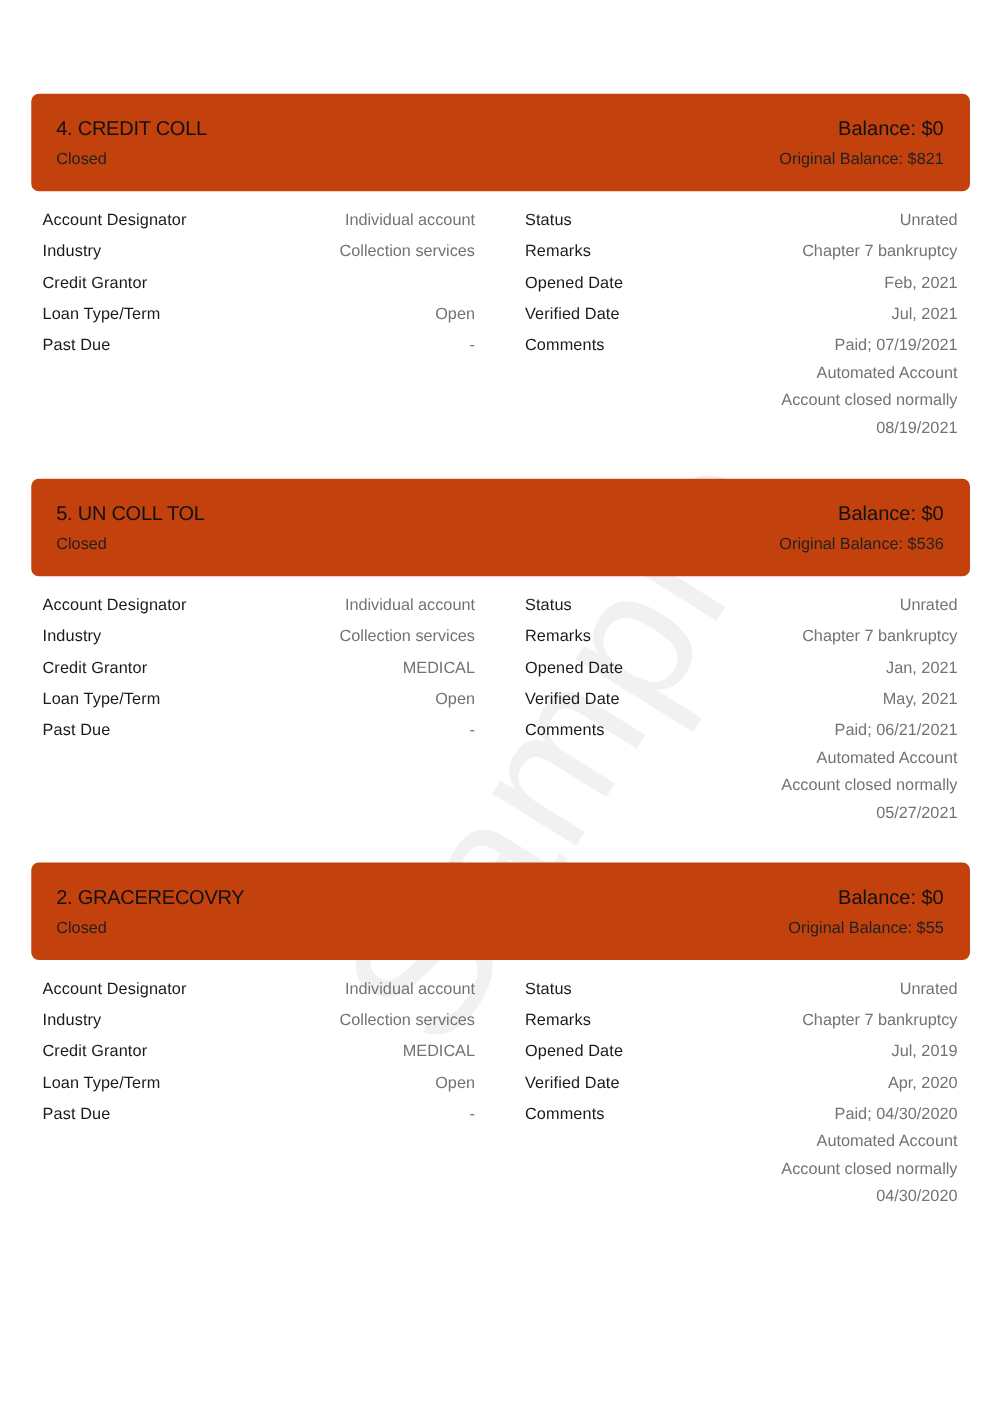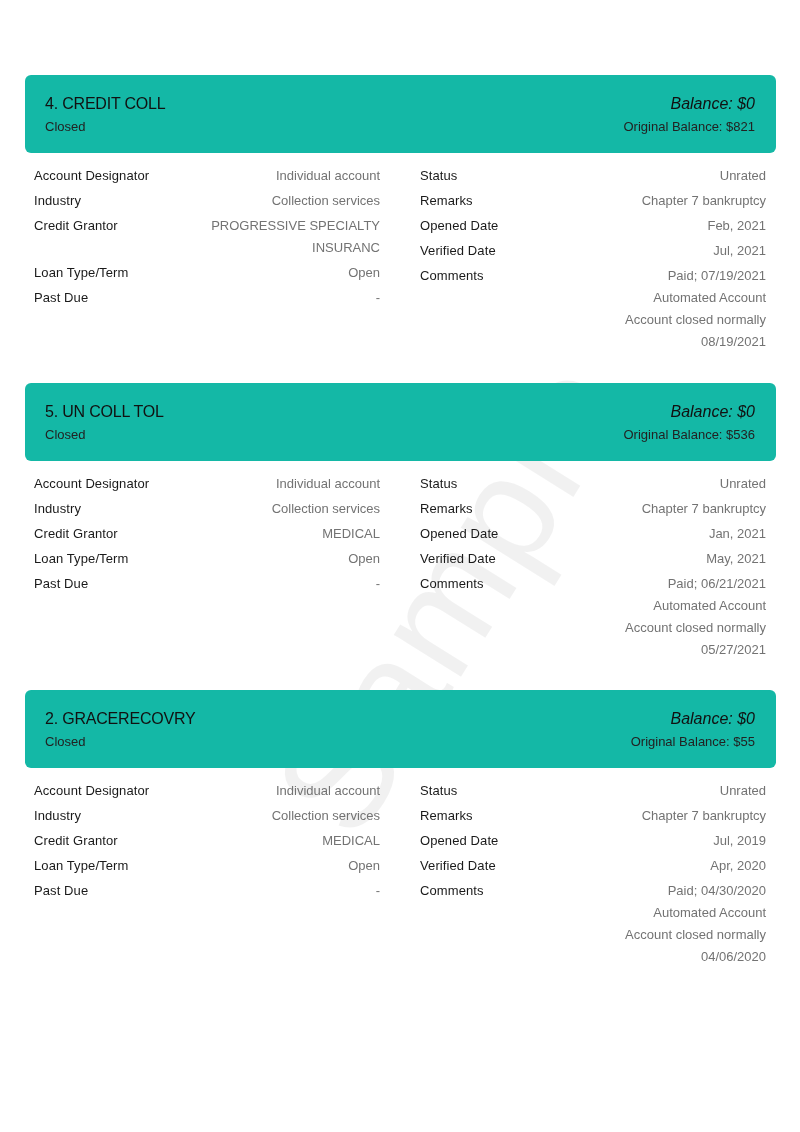--- a/index.html
+++ b/index.html
@@ -4,31 +4,31 @@
   <style>
     html, body { margin: 0; padding: 0; background: #ffffff; }
     body {
       width: 800px; height: 1132px; position: relative; overflow: hidden;
       font-family: "Liberation Sans", "DejaVu Sans", sans-serif;
       color: #1a1a1a;
     }
     .page { position: absolute; left: 0; top: 0; width: 800px; height: 1132px; }
     .account { position: absolute; left: 25px; width: 751px; }
     .acct-header {
-      position: relative; height: 78px; background: #14b8a6; border-radius: 6px;
+      position: relative; height: 78px; background: #c2410c; border-radius: 6px;
     }
     .acct-title {
       position: absolute; left: 20px; top: 20px; font-size: 16px; font-weight: 500;
       color: #111; letter-spacing: -0.2px;
     }
     .acct-status {
       position: absolute; left: 20px; top: 44px; font-size: 13px; color: #222;
     }
     .acct-balance {
-      position: absolute; right: 21px; top: 20px; font-size: 16px; font-weight: 500; color: #111; font-style: italic;
+      position: absolute; right: 21px; top: 20px; font-size: 16px; font-weight: 500; color: #111;
     }
     .acct-orig {
       position: absolute; right: 21px; top: 44px; font-size: 13px; color: #222;
     }
     .acct-body { position: relative; height: 210px; }
     .col { position: absolute; top: 12px; }
     .col-left { left: 9px; width: 346px; }
     .col-right { left: 395px; width: 346px; }
     .row { display: flex; justify-content: space-between; align-items: flex-start; margin-bottom: 3px; }
     .lbl { font-size: 13px; font-weight: 400; color: #1a1a1a; line-height: 22px; white-space: nowrap; letter-spacing: 0.1px; }
@@ -59,24 +59,20 @@
         <div class="row">
           <span class="lbl">Account Designator</span>
           <span class="val">Individual account</span>
         </div>
         <div class="row">
           <span class="lbl">Industry</span>
           <span class="val">Collection services</span>
         </div>
         <div class="row">
           <span class="lbl">Credit Grantor</span>
-          <span class="val">
-            <span class="line">PROGRESSIVE SPECIALTY</span>
-            <span class="line">INSURANC</span>
-          </span>
         </div>
         <div class="row">
           <span class="lbl">Loan Type/Term</span>
           <span class="val">Open</span>
         </div>
         <div class="row">
           <span class="lbl">Past Due</span>
           <span class="val">-</span>
         </div>
       </div>
@@ -216,20 +212,20 @@
         <div class="row">
           <span class="lbl">Verified Date</span>
           <span class="val">Apr, 2020</span>
         </div>
         <div class="row">
           <span class="lbl">Comments</span>
           <span class="val">
             <span class="line">Paid; 04/30/2020</span>
             <span class="line">Automated Account</span>
             <span class="line">Account closed normally</span>
-            <span class="line">04/06/2020</span>
+            <span class="line">04/30/2020</span>
           </span>
         </div>
       </div>
     </div>
   </section>
 
 </div>
 
 </body></html>

